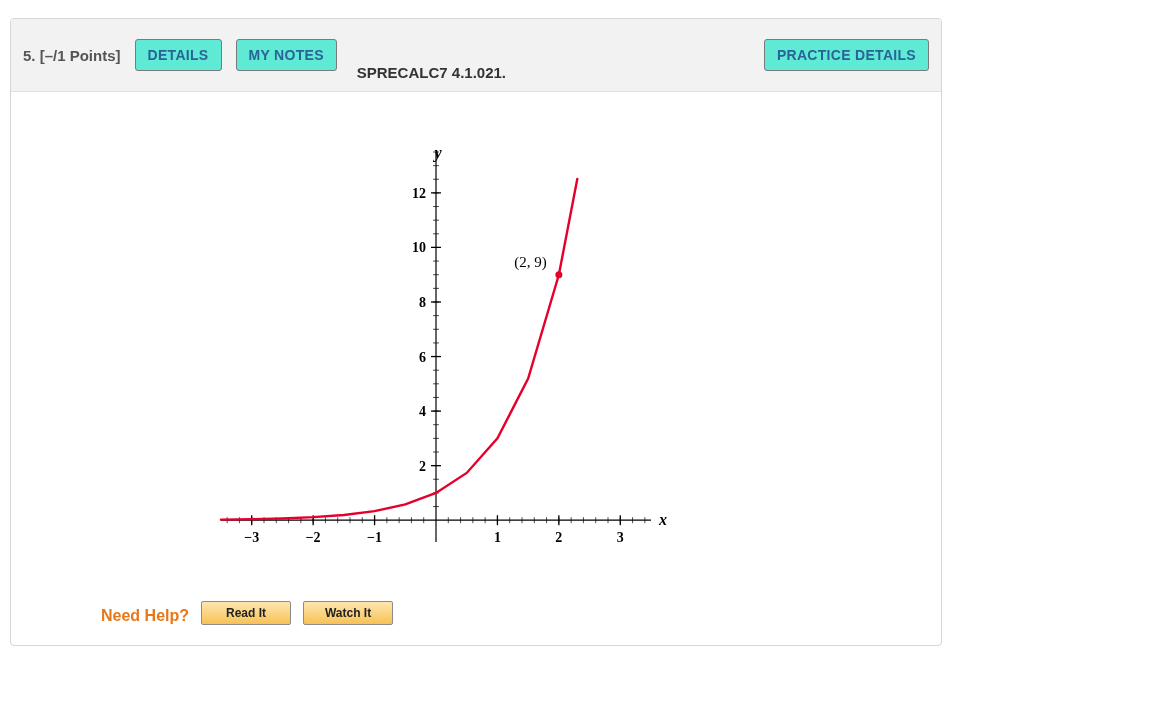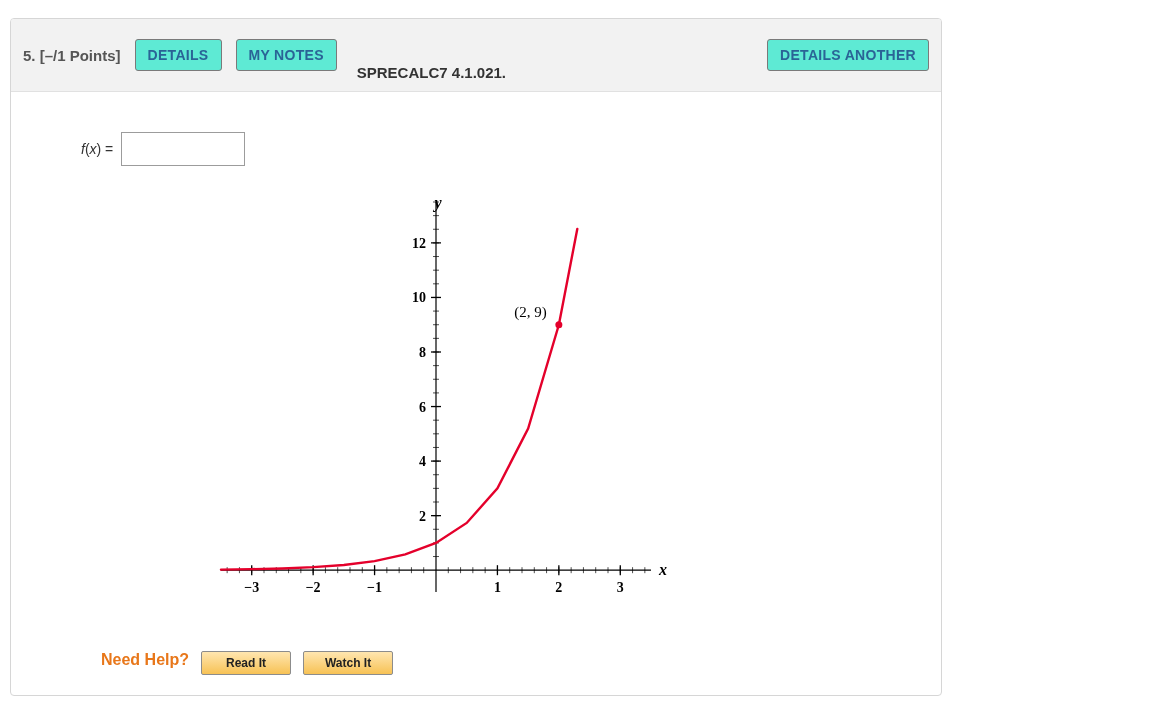--- a/index.html
+++ b/index.html
@@ -82,21 +82,21 @@
     font-size: 14px;
   }
 
   .chart-wrap {
     margin: 26px 0 10px 120px;
   }
 
   .need-help {
     margin-top: 26px;
     display: flex;
-    align-items: flex-start;
+    align-items: flex-end;
     gap: 12px;
     padding-left: 20px;
   }
   .need-help-label {
     color: #e8771a;
     font-weight: 700;
     font-size: 16px;
   }
   .help-btn {
     min-width: 80px;
@@ -138,30 +138,26 @@
 
     <div class="header-bar">
       <span class="points-label">
         <span>5.</span>
         <span>[–/1 Points]</span>
       </span>
       <button class="btn-outline">DETAILS</button>
       <button class="btn-outline">MY NOTES</button>
       <span class="ref-label">SPRECALC7 4.1.021.</span>
       <span class="spacer"></span>
-      <button class="btn-outline">DETAILS ANOTHER</button>
+      <button class="btn-outline">PRACTICE DETAILS</button>
     </div>
 
     <div class="body-area">
 
 
-      <div class="fx-line">
-        <span><i><span>f</span></i>(<i><span>x</span></i>) =</span>
-        <input class="answer-input" type="text" style="">
-      </div>
 
       <div class="chart-wrap">
         <svg id="chart-svg" width="470" height="430">
             <line x1="20" y1="378.1818181818182" x2="450" y2="378.1818181818182" stroke="#000" stroke-width="1.2"></line>
             <line x1="235" y1="400" x2="235" y2="10" stroke="#000" stroke-width="1.2"></line>
             <line x1="26.14285714285715" y1="375.1818181818182" x2="26.14285714285715" y2="381.1818181818182" stroke="#000" stroke-width="0.7"></line>
             <line x1="38.428571428571445" y1="375.1818181818182" x2="38.428571428571445" y2="381.1818181818182" stroke="#000" stroke-width="0.7"></line>
             <line x1="50.714285714285744" y1="375.1818181818182" x2="50.714285714285744" y2="381.1818181818182" stroke="#000" stroke-width="0.7"></line>
             <line x1="63.000000000000036" y1="375.1818181818182" x2="63.000000000000036" y2="381.1818181818182" stroke="#000" stroke-width="0.7"></line>
             <line x1="75.28571428571433" y1="375.1818181818182" x2="75.28571428571433" y2="381.1818181818182" stroke="#000" stroke-width="0.7"></line>

